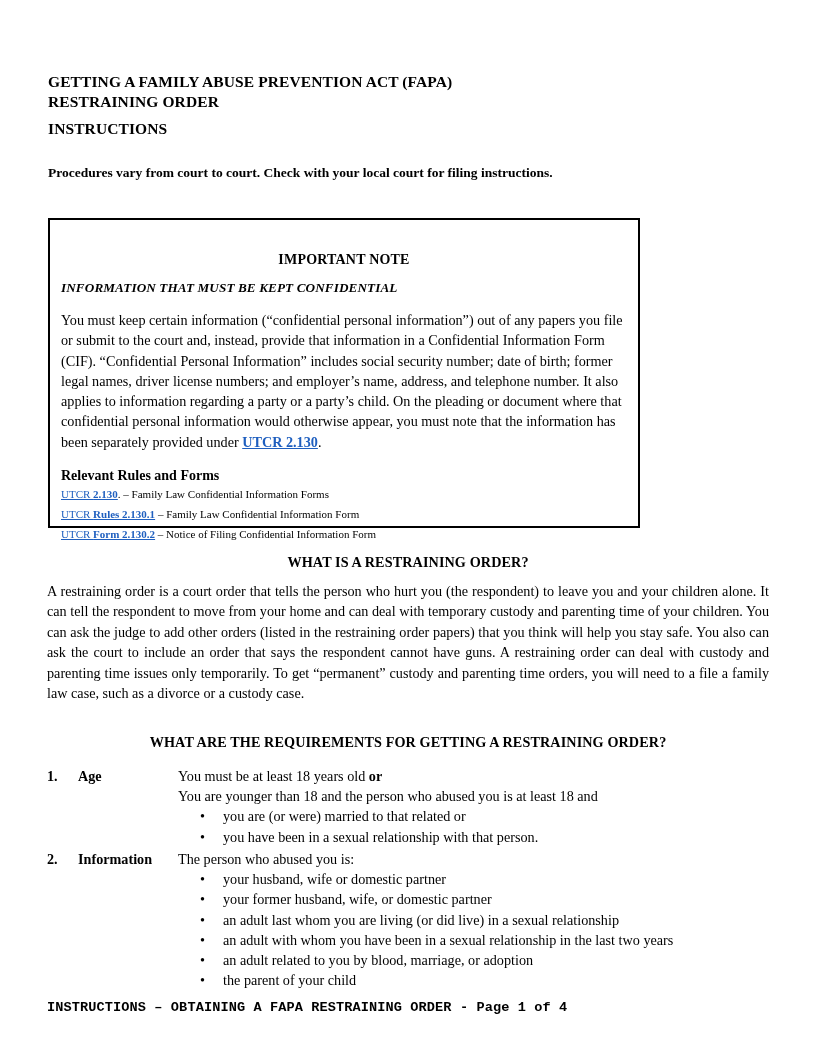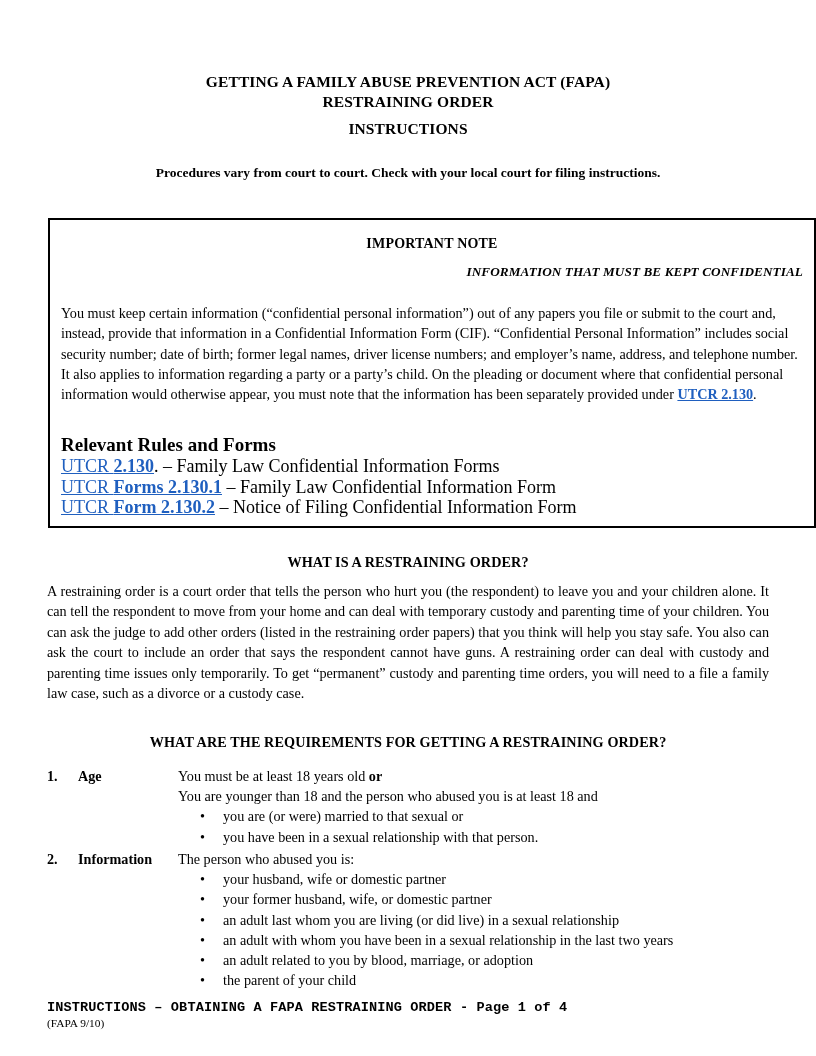--- a/index.html
+++ b/index.html
@@ -22,21 +22,20 @@
     height: 1056px;
     padding: 0;
   }
 
   
   .title-block {
     position: absolute;
     left: 48px;
     top: 72px;
     width: 720px;
-    text-align: center;
   }
   .doc-title {
     font-size: 15.5px;
     font-weight: bold;
     line-height: 20px;
     letter-spacing: 0.1px;
   }
   .doc-subtitle {
     font-size: 15.5px;
     font-weight: bold;
@@ -47,53 +46,53 @@
     font-size: 13.5px;
     font-weight: bold;
     margin-top: 27px;
   }
 
   
   .note-box {
     position: absolute;
     left: 48px;
     top: 218px;
-    width: 768px;
+    width: 592px;
     height: 310px;
     border: 2px solid #000000;
     box-sizing: border-box;
-    padding: 16px 11px 10px 11px;
+    padding: 32px 11px 10px 11px;
   }
   .note-heading {
     text-align: center;
     font-size: 14px;
     font-weight: bold;
     letter-spacing: 0.2px;
   }
   .note-subheading {
-    text-align: right;
+    text-align: left;
     font-size: 13.2px;
     font-weight: bold;
     font-style: italic;
     margin-top: 12px;
     letter-spacing: 0.1px;
   }
   .note-body {
     font-size: 14.2px;
     line-height: 20.3px;
-    margin-top: 23px;
+    margin-top: 14px;
     text-align: left;
   }
   .rules-heading {
-    font-size: 19px;
-    font-weight: bold;
-    margin-top: 30px;
+    font-size: 14px;
+    font-weight: bold;
+    margin-top: 16px;
   }
   .rules-list {
-    font-size: 18px;
+    font-size: 11px;
     line-height: 20.2px;
   }
   a.lnk, .lnk {
     color: #1F5FBF;
     text-decoration: underline;
   }
   .lnk b { font-weight: bold; }
 
   
   .sec-heading {
@@ -202,42 +201,42 @@
     <div class="note-body">
       <span>You must keep certain information (“confidential personal information”) out of any papers you file or submit to the court and, instead, provide that information in a Confidential Information Form (CIF).  “Confidential Personal Information” includes social security number; date of birth; former legal names, driver license numbers; and employer’s name, address, and telephone number.  It also applies to information regarding a party or a party’s child.  On the pleading or document where that confidential personal information would otherwise appear, you must note that the information has been separately provided under </span><b class="lnk">UTCR 2.130</b><span>.</span>
     </div>
 
     <div class="rules-heading">Relevant Rules and Forms</div>
     <div class="rules-list">
       <div>
         <span class="lnk"><span>UTCR </span><b>2.130</b></span><span>. – Family Law Confidential Information Forms</span>
       </div>
       <div>
-        <span class="lnk"><span>UTCR </span><b>Forms 2.130.1</b></span><span> – Family Law Confidential Information Form</span>
+        <span class="lnk"><span>UTCR </span><b>Rules 2.130.1</b></span><span> – Family Law Confidential Information Form</span>
       </div>
       <div>
         <span class="lnk"><span>UTCR </span><b>Form 2.130.2</b></span><span> –  Notice of Filing Confidential Information Form</span>
       </div>
     </div>
   </div>
 
   <div class="sec-heading" id="sec1-heading">WHAT IS A RESTRAINING ORDER?</div>
   <div class="para" id="para1">A restraining order is a court order that tells the person who hurt you (the respondent) to leave you and your children alone.  It can tell the respondent to move from your home and can deal with temporary custody and parenting time of your children.  You can ask the judge to add other orders (listed in the restraining order papers) that you think will help you stay safe.  You also can ask the court to include an order that says the respondent cannot have guns.  A restraining order can deal with custody and parenting time issues only temporarily.  To get “permanent” custody and parenting time orders, you will need to a file a family law case, such as a divorce or a custody case.</div>
 
   <div class="sec-heading" id="sec2-heading">WHAT ARE THE REQUIREMENTS FOR GETTING A RESTRAINING ORDER?</div>
 
   <div class="req" id="req1">
     <div class="req-row">
       <div class="req-num">1.</div>
       <div class="req-label">Age</div>
       <div class="req-body">
         <span class="lead"><span>You must be at least 18 years old </span><b>or</b></span>
         <span class="lead">You are younger than 18 and the person who abused you is at least 18 and</span>
         <ul class="bullets">
-          <li><span class="dot">•</span><span>you are (or were) married to that sexual or</span></li>
+          <li><span class="dot">•</span><span>you are (or were) married to that related or</span></li>
           <li><span class="dot">•</span><span>you have been in a sexual relationship with that person.</span></li>
         </ul>
       </div>
     </div>
   </div>
 
   <div class="req" id="req2">
     <div class="req-row">
       <div class="req-num">2.</div>
       <div class="req-label">Information</div>
@@ -250,16 +249,15 @@
           <li><span class="dot">•</span><span>an adult with whom you have been in a sexual relationship in the last two years</span></li>
           <li><span class="dot">•</span><span>an adult related to you by blood, marriage, or adoption</span></li>
           <li><span class="dot">•</span><span>the parent of your child</span></li>
         </ul>
       </div>
     </div>
   </div>
 
   <div class="footer">
     <div class="footer-main">INSTRUCTIONS – OBTAINING A FAPA RESTRAINING ORDER - Page 1 of 4</div>
-    <div class="footer-sub">(FAPA 9/10)</div>
   </div>
 
 </div>
 
 </body></html>

